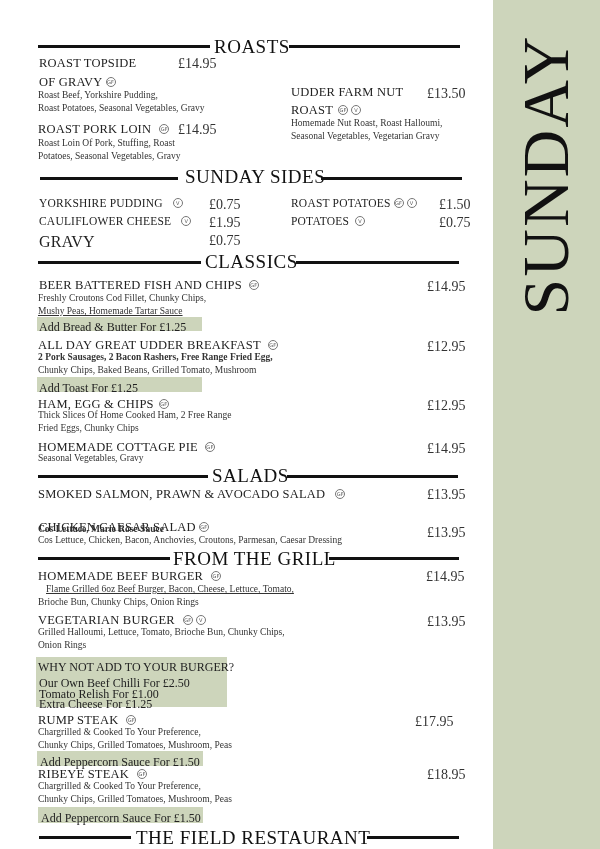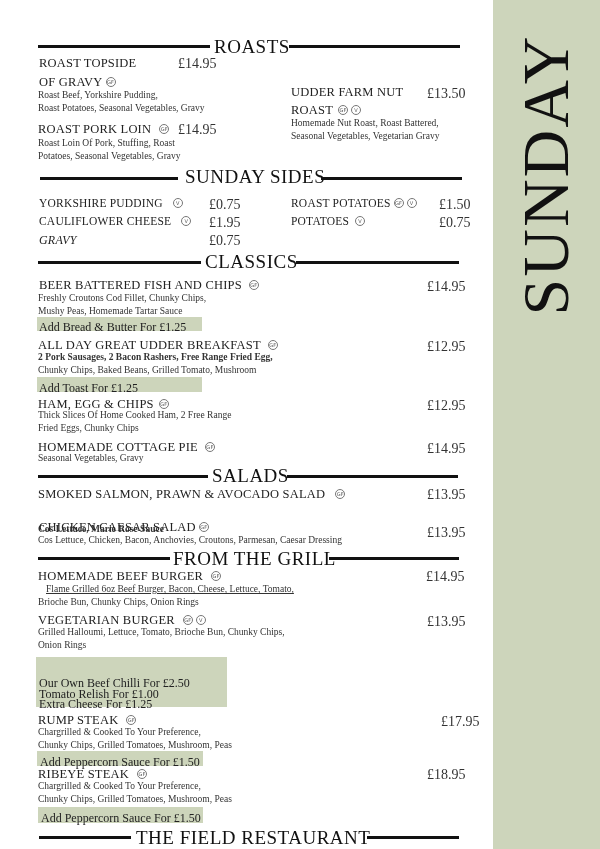--- a/index.html
+++ b/index.html
@@ -47,56 +47,56 @@
 </div>
 <div class="abs price" style="left:178px;top:122px;">£14.95</div>
 <div class="abs desc" style="left:38px;top:138px;">Roast Loin Of Pork, Stuffing, Roast</div>
 <div class="abs desc" style="left:38px;top:151px;">Potatoes, Seasonal Vegetables, Gravy</div>
 
 <div class="abs name" style="left:291px;top:85px;">UDDER FARM NUT</div>
 <div class="abs price" style="left:427px;top:86px;">£13.50</div>
 <div class="abs name" style="left:291px;top:103px;">
   <span>ROAST</span><span class="badge" style="margin-left:5px;">GF</span><span class="badge">V</span>
 </div>
-<div class="abs desc" style="left:291px;top:118px;">Homemade Nut Roast,  Roast Battered,</div>
+<div class="abs desc" style="left:291px;top:118px;">Homemade Nut Roast,  Roast Halloumi,</div>
 <div class="abs desc" style="left:291px;top:131px;">Seasonal Vegetables, Vegetarian Gravy</div>
 
 <div class="rule" style="left:40px;top:177px;width:138px;"></div>
 <div class="heading" style="left:185px;top:167px;">SUNDAY SIDES</div>
 <div class="rule" style="left:321px;top:177px;width:141px;"></div>
 
 <div class="abs name" style="left:39px;top:197px;font-size:11.5px;">
   <span>YORKSHIRE PUDDING</span><span class="badge" style="margin-left:10px;">V</span>
 </div>
 <div class="abs price" style="left:209px;top:197px;">£0.75</div>
 <div class="abs name" style="left:39px;top:215px;font-size:11.5px;">
   <span>CAULIFLOWER CHEESE</span><span class="badge" style="margin-left:10px;">V</span>
 </div>
 <div class="abs price" style="left:209px;top:215px;">£1.95</div>
-<div class="abs name" style="left:39px;top:233px;font-size:12px;font-style:italic;">GRAVY</div>
+<div class="abs name" style="left:39px;top:233px;font-size:16px;">GRAVY</div>
 <div class="abs price" style="left:209px;top:233px;">£0.75</div>
 <div class="abs name" style="left:291px;top:197px;font-size:11.5px;">
   <span>ROAST POTATOES</span><span class="badge">GF</span><span class="badge">V</span>
 </div>
 <div class="abs price" style="left:439px;top:197px;">£1.50</div>
 <div class="abs name" style="left:291px;top:215px;font-size:11.5px;">
   <span>POTATOES</span><span class="badge" style="margin-left:6px;">V</span>
 </div>
 <div class="abs price" style="left:439px;top:215px;">£0.75</div>
 
 <div class="rule" style="left:38px;top:261px;width:163px;"></div>
 <div class="heading" style="left:205px;top:252px;">CLASSICS</div>
 <div class="rule" style="left:296px;top:261px;width:163px;"></div>
 
 <div class="abs name" style="left:39px;top:278px;">
   <span>BEER BATTERED FISH AND CHIPS</span><span class="badge" style="margin-left:7px;">GF</span>
 </div>
 <div class="abs price" style="left:427px;top:279px;">£14.95</div>
 <div class="abs desc" style="left:38px;top:293px;">Freshly Croutons Cod Fillet, Chunky Chips,</div>
-<div class="abs desc" style="left:38px;top:306px;">Mushy Peas, Homemade Tartar Sauce</div>
+<div class="abs desc" style="left:38px;top:306px;text-decoration:underline;">Mushy Peas, Homemade Tartar Sauce</div>
 <div class="box" style="left:37px;top:317px;width:165px;height:14px;">
   <div class="abs boxtxt" style="left:2px;top:3px;">Add Bread &amp; Butter For £1.25</div>
 </div>
 
 <div class="abs name" style="left:38px;top:338px;">
   <span>ALL DAY GREAT UDDER BREAKFAST</span><span class="badge" style="margin-left:7px;">GF</span>
 </div>
 <div class="abs price" style="left:427px;top:339px;">£12.95</div>
 <div class="abs desc" style="left:38px;top:352px;font-weight:bold;">2 Pork Sausages, 2 Bacon Rashers, Free Range Fried Egg,</div>
 <div class="abs desc" style="left:38px;top:365px;">Chunky Chips, Baked Beans, Grilled Tomato, Mushroom</div>
@@ -145,29 +145,30 @@
 <div class="abs desc" style="left:38px;top:597px;">Brioche Bun, Chunky Chips, Onion Rings</div>
 
 <div class="abs name" style="left:38px;top:613px;">
   <span>VEGETARIAN BURGER</span><span class="badge" style="margin-left:8px;">GF</span><span class="badge">V</span>
 </div>
 <div class="abs price" style="left:427px;top:614px;">£13.95</div>
 <div class="abs desc" style="left:38px;top:627px;">Grilled Halloumi, Lettuce, Tomato, Brioche Bun, Chunky Chips,</div>
 <div class="abs desc" style="left:38px;top:640px;">Onion Rings</div>
 
 <div class="box" style="left:36px;top:657px;width:191px;height:50px;">
+  <div class="abs boxhead" style="left:2px;top:3px;">WHY NOT ADD TO YOUR BURGER?</div>
   <div class="abs boxtxt" style="left:3px;top:19px;">Our Own Beef Chilli For £2.50</div>
   <div class="abs boxtxt" style="left:3px;top:30px;">Tomato Relish For £1.00</div>
   <div class="abs boxtxt" style="left:3px;top:40px;">Extra Cheese For £1.25</div>
 </div>
 
 <div class="abs name" style="left:38px;top:713px;">
   <span>RUMP STEAK</span><span class="badge" style="margin-left:8px;">GF</span>
 </div>
-<div class="abs price" style="left:441px;top:714px;">£17.95</div>
+<div class="abs price" style="left:415px;top:714px;">£17.95</div>
 <div class="abs desc" style="left:38px;top:727px;">Chargrilled &amp; Cooked To Your Preference,</div>
 <div class="abs desc" style="left:38px;top:740px;">Chunky Chips, Grilled Tomatoes, Mushroom, Peas</div>
 <div class="box" style="left:37px;top:751px;width:166px;height:15px;">
   <div class="abs boxtxt" style="left:3px;top:4px;">Add Peppercorn Sauce For £1.50</div>
 </div>
 
 <div class="abs name" style="left:38px;top:767px;">
   <span>RIBEYE STEAK</span><span class="badge" style="margin-left:8px;">GF</span>
 </div>
 <div class="abs price" style="left:427px;top:767px;">£18.95</div>

